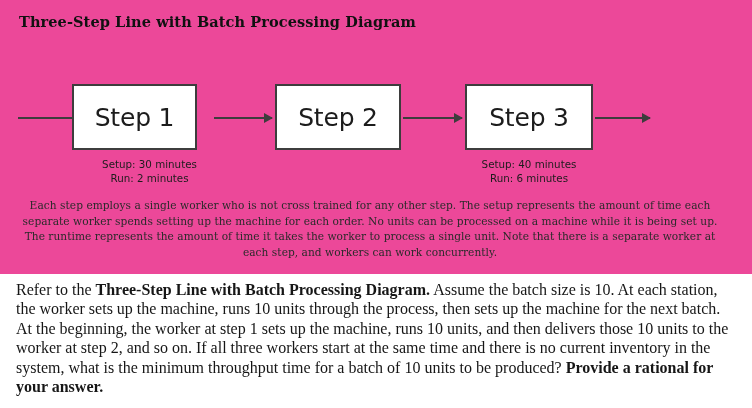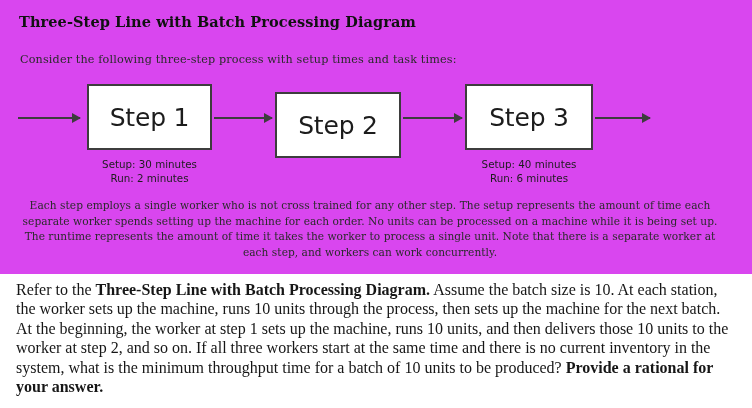--- a/index.html
+++ b/index.html
@@ -16,21 +16,21 @@
     position: relative;
   }
 
   
   #exhibit {
     position: absolute;
     left: 0;
     top: 0;
     width: 752px;
     height: 274px;
-    background: #d946ef;
+    background: #ec4899;
   }
 
   #exhibit-title {
     position: absolute;
     left: 19px;
     top: 13px;
     font-family: "DejaVu Serif", "Liberation Serif", serif;
     font-size: 14.5px;
     font-weight: bold;
     letter-spacing: 0.1px;
@@ -71,22 +71,22 @@
   }
   .step-box .step-label {
     font-family: "DejaVu Sans", "Liberation Sans", sans-serif;
     font-size: 25px;
     font-weight: 400;
     color: #1c1c1c;
     letter-spacing: -0.2px;
     line-height: 1;
   }
 
-  #step-box-1 { left: 87px;  width: 125px; }
-  #step-box-2 { left: 275px; width: 126px; margin-top: 8px; }
+  #step-box-1 { left: 72px;  width: 125px; }
+  #step-box-2 { left: 275px; width: 126px; }
   #step-box-3 { left: 465px; width: 128px; align-items: center; }
 
   .step-caption {
     position: absolute;
     top: 80px;
     text-align: center;
     font-family: "DejaVu Sans", "Liberation Sans", sans-serif;
     font-size: 10.3px;
     line-height: 13.5px;
     color: #1c1c1c;
@@ -154,21 +154,20 @@
     font-weight: bold;
   }
 </style>
 </head>
 <body>
 
 <div id="exhibit">
 
   <div id="exhibit-title">Three-Step Line with Batch Processing Diagram</div>
 
-  <div id="exhibit-intro">Consider the following three-step process with setup times and task times:</div>
 
   <div id="flow-diagram">
 
     <div class="flow-arrow" id="flow-arrow-in">
       <div class="shaft"></div>
       <div class="head"></div>
     </div>
 
     <div class="step-box" id="step-box-1">
       <span class="step-label">Step 1</span>

